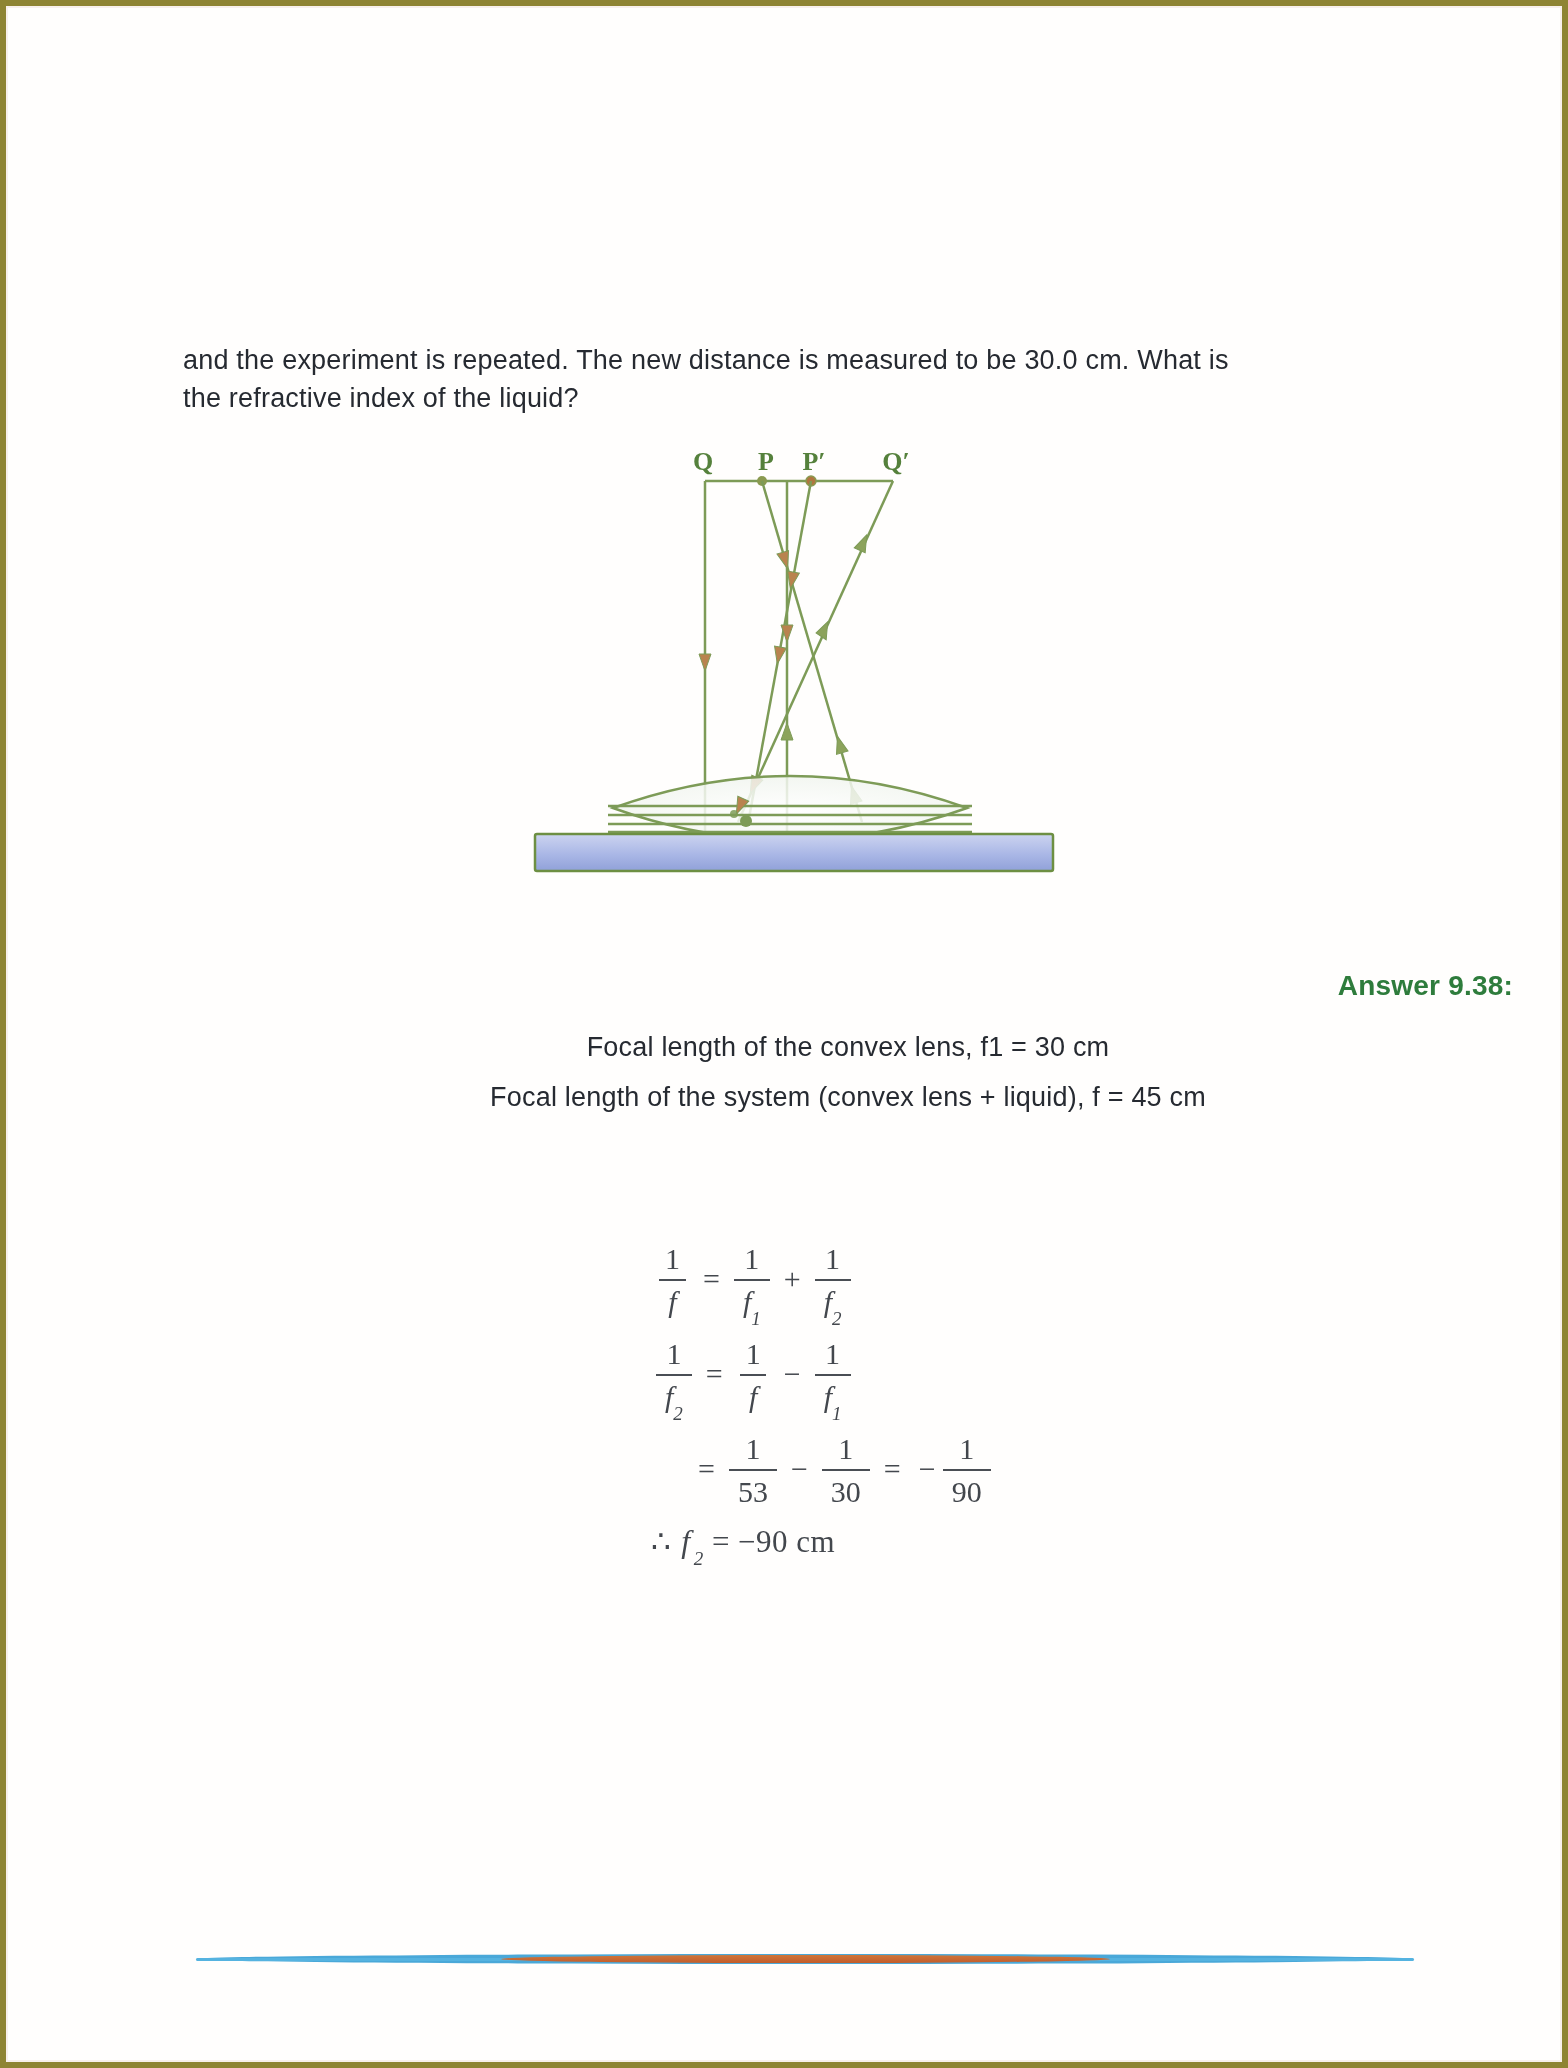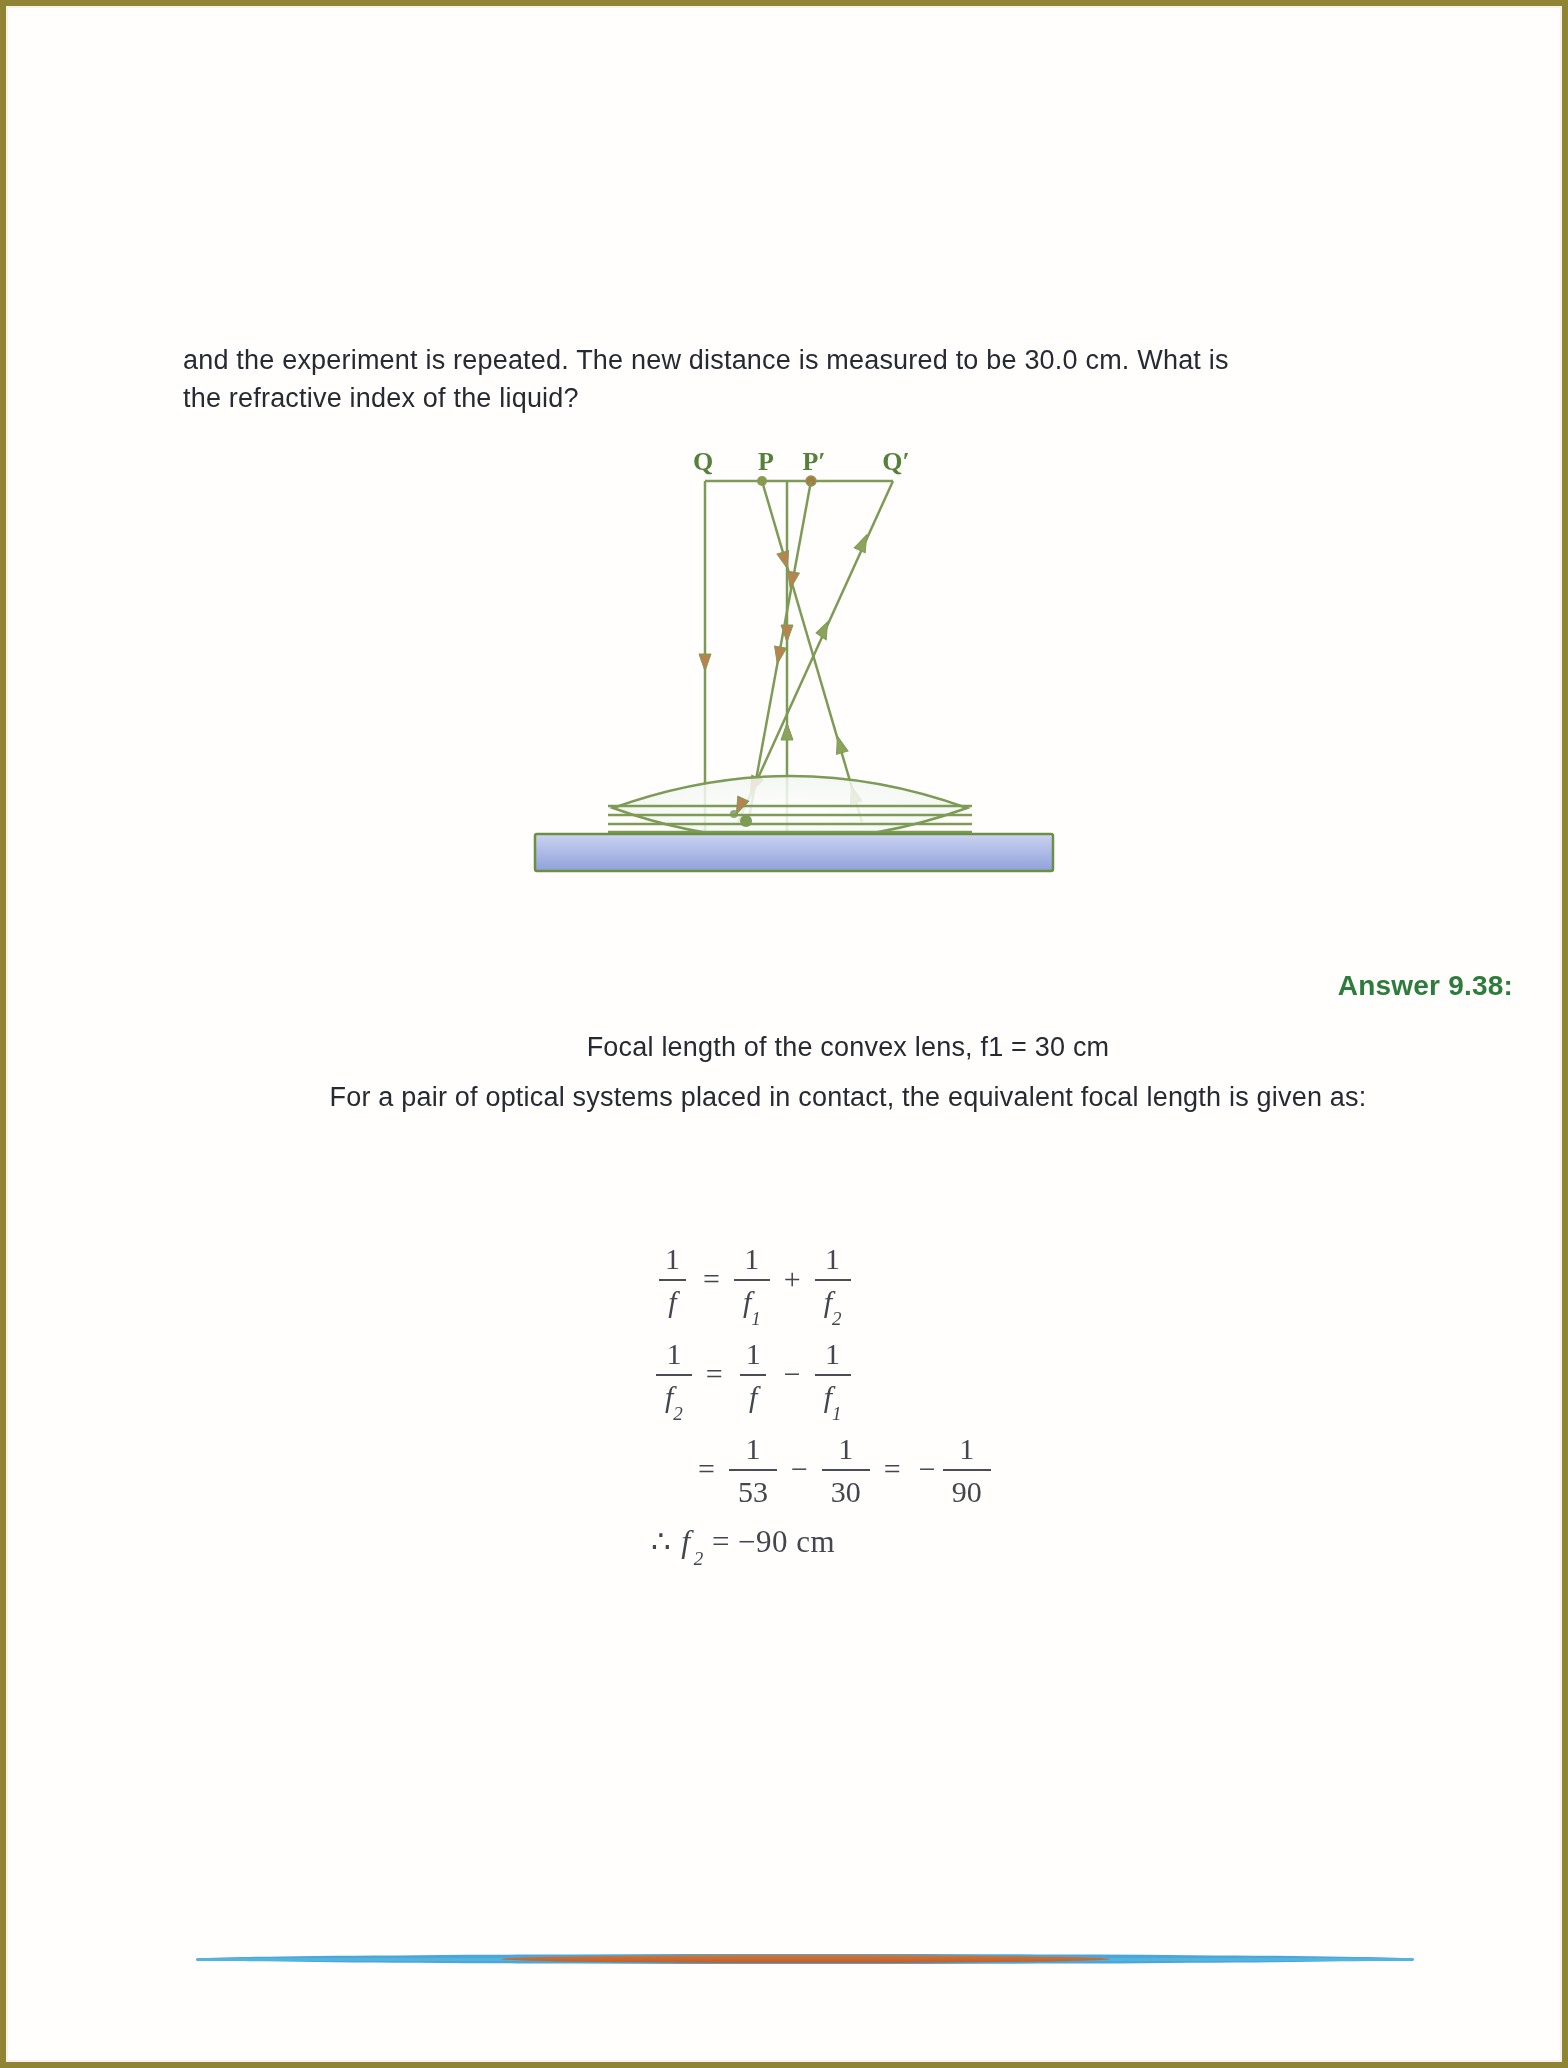--- a/index.html
+++ b/index.html
@@ -134,21 +134,21 @@
     <circle cx="296" cy="381" r="6" fill="#7d9b57"></circle>
     <circle cx="284" cy="374" r="4" fill="#7d9b57" opacity="0.85"></circle>
     <path class="arr-down" d="M0,-9 L6,8 L-6,8 Z" transform="translate(290,366) rotate(204.3)"></path>
 
     <rect x="85" y="394" width="518" height="37" rx="2" fill="url(#mirrorGrad)" stroke="#6d8f42" stroke-width="2.5"></rect>
   </svg>
 
   <div class="answer">
     <h2 class="answer-heading">Answer 9.38:</h2>
     <p class="answer-line">Focal length of the convex lens, f1 = 30 cm</p>
-    <p class="answer-line">For a pair of optical systems placed in contact, the equivalent focal length is given as:</p>
+    <p class="answer-line">Focal length of the system (convex lens + liquid), f = 45 cm</p>
   </div>
 
   <div class="equations">
 
     <div class="eq eq1">
       <span class="frac">
           <span class="num">1</span>
           <span class="den mi">f</span>
         </span>
       <span class="op">=</span>

